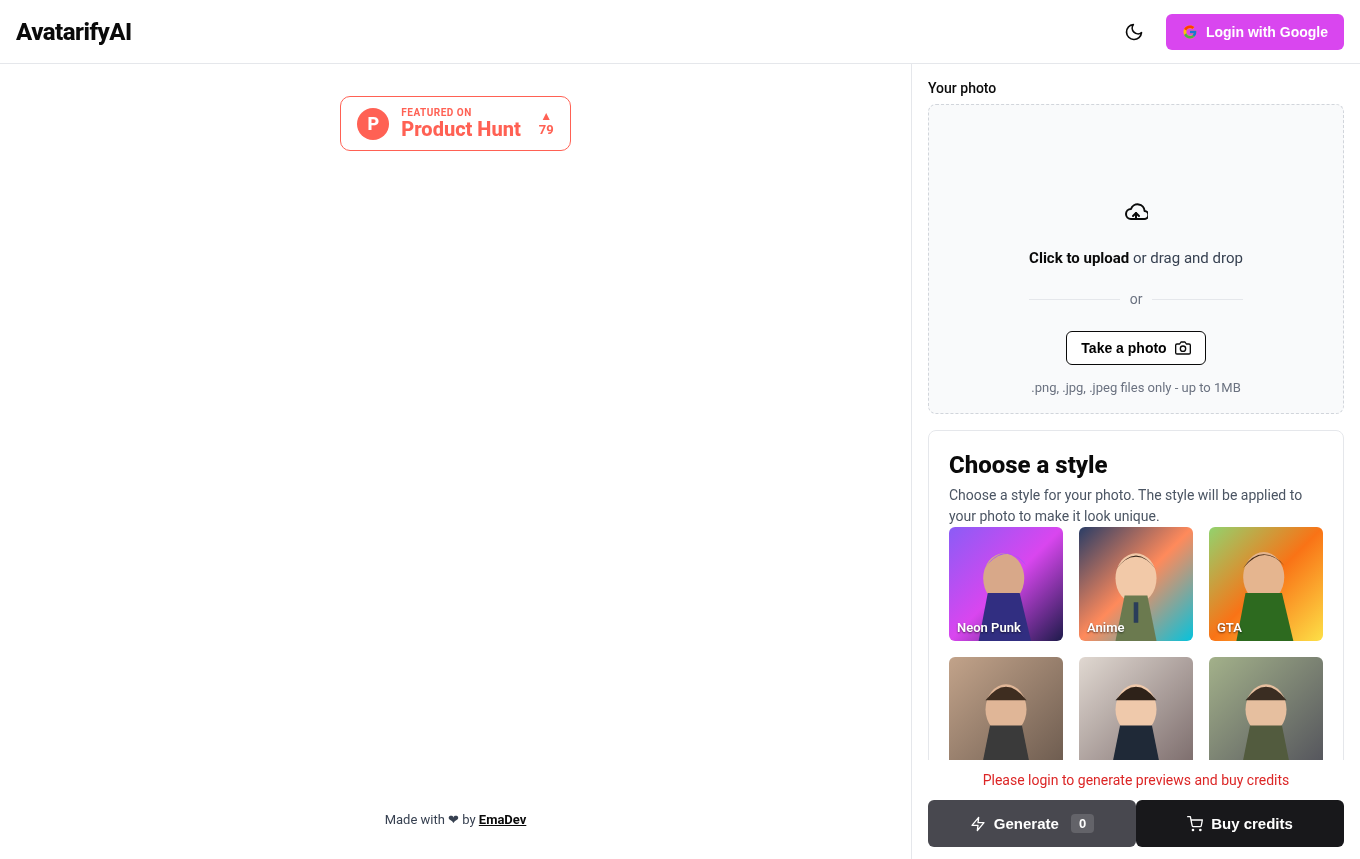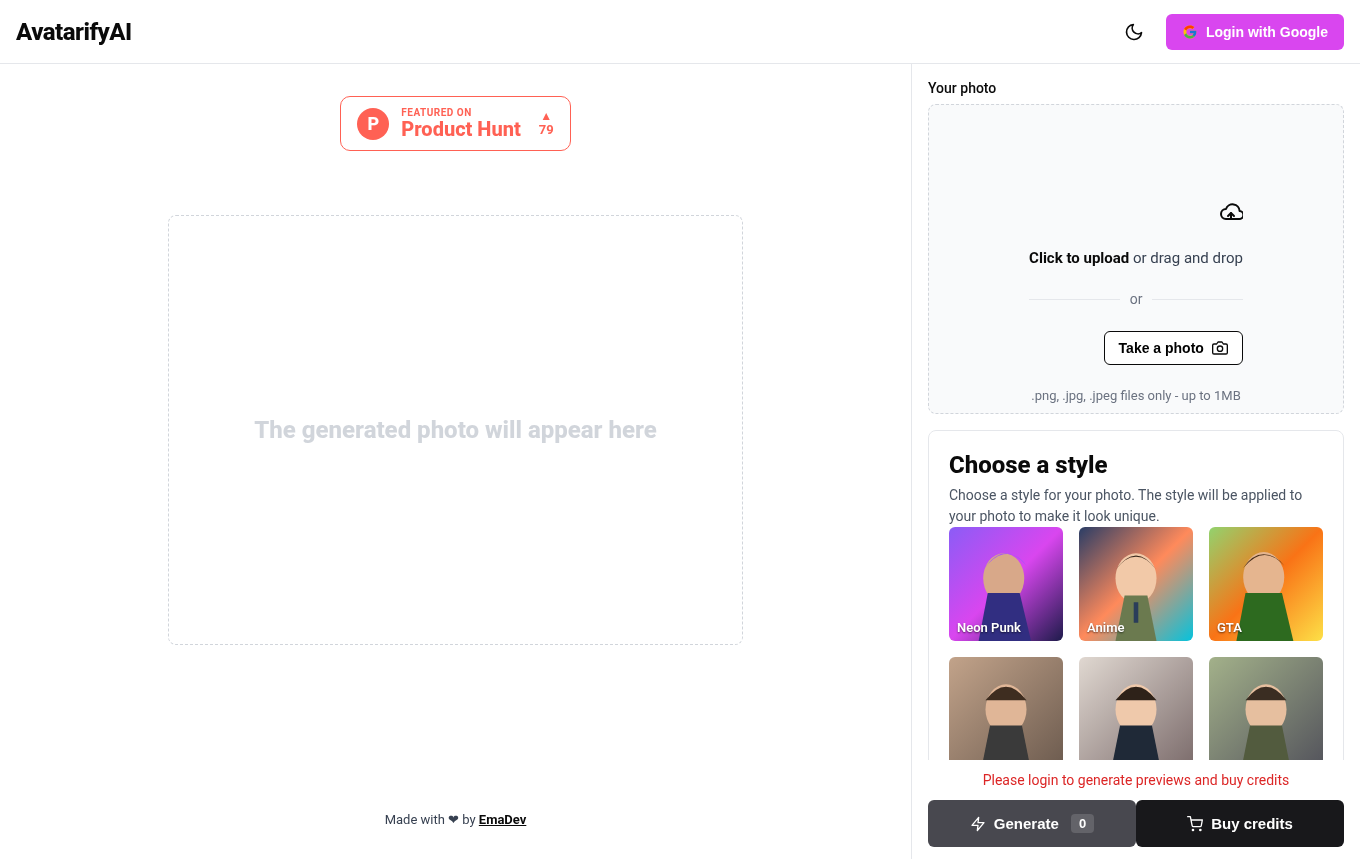--- a/index.html
+++ b/index.html
@@ -72,35 +72,35 @@
       border: 1px dashed #d1d5db;
       border-radius: 8px;
       background: #f9fafb;
       padding: 24px 16px 12px;
       display: flex; flex-direction: column; align-items: center;
       min-height: 310px;
       justify-content: center;
       position: relative;
       margin-bottom: 16px;
     }
-    .upload-inner { display:flex; flex-direction:column; align-items:flex-end; gap:24px; margin-top: 36px; }
+    .upload-inner { display:flex; flex-direction:column; align-items:center; gap:24px; margin-top: 36px; }
     .cloud-icon { width: 24px; height: 24px; }
     .upload-line { font-size: 15px; color: #374151; }
     .upload-strong { font-weight: 700; color: #0a0a0a; }
     .or-row { display: flex; align-items: center; gap: 10px; width: 100%; color: #6b7280; font-size: 14px; }
     .hr { flex: 1; height: 1px; background: #e5e7eb; }
     .take-photo {
       display: inline-flex; align-items: center; gap: 8px;
       border: 1px solid #0a0a0a; border-radius: 6px;
       padding: 8px 14px; font-size: 14px; font-weight: 700;
       background: #fff; cursor: pointer;
     }
     .upload-hint {
       font-size: 13px; color: #6b7280;
-      position: absolute; bottom: 10px; left: 0; right: 0; text-align: center;
+      position: absolute; bottom: 18px; left: 0; right: 0; text-align: center;
     }
     
     .styles-box {
       border: 1px solid #e5e7eb; border-radius: 8px;
       padding: 20px;
     }
     .styles-title { font-size: 24px; font-weight: 800; margin-bottom: 6px; }
     .styles-desc { font-size: 14px; color: #4b5563; line-height: 1.5; }
     .style-grid { display: grid; grid-template-columns: repeat(3, 1fr); gap: 16px; }
     .style-card {
@@ -162,23 +162,20 @@
       <div class="ph-txt">
         <span class="ph-featured">FEATURED ON</span>
         <span class="ph-name">Product Hunt</span>
       </div>
       <div class="ph-votes">
         <span class="ph-arrow">▲</span>
         <span class="ph-count">79</span>
       </div>
     </div>
 
-    <div class="result-box">
-      <div class="result-ph">The generated photo will appear here</div>
-    </div>
 
     <div class="footer">
       <span>Made with ❤ by </span><a class="footer-link">EmaDev</a>
     </div>
   </div>
 
   <div class="side-col">
     <div class="side-scroll">
       <div class="section-label">Your photo</div>
       <div class="upload-box">

